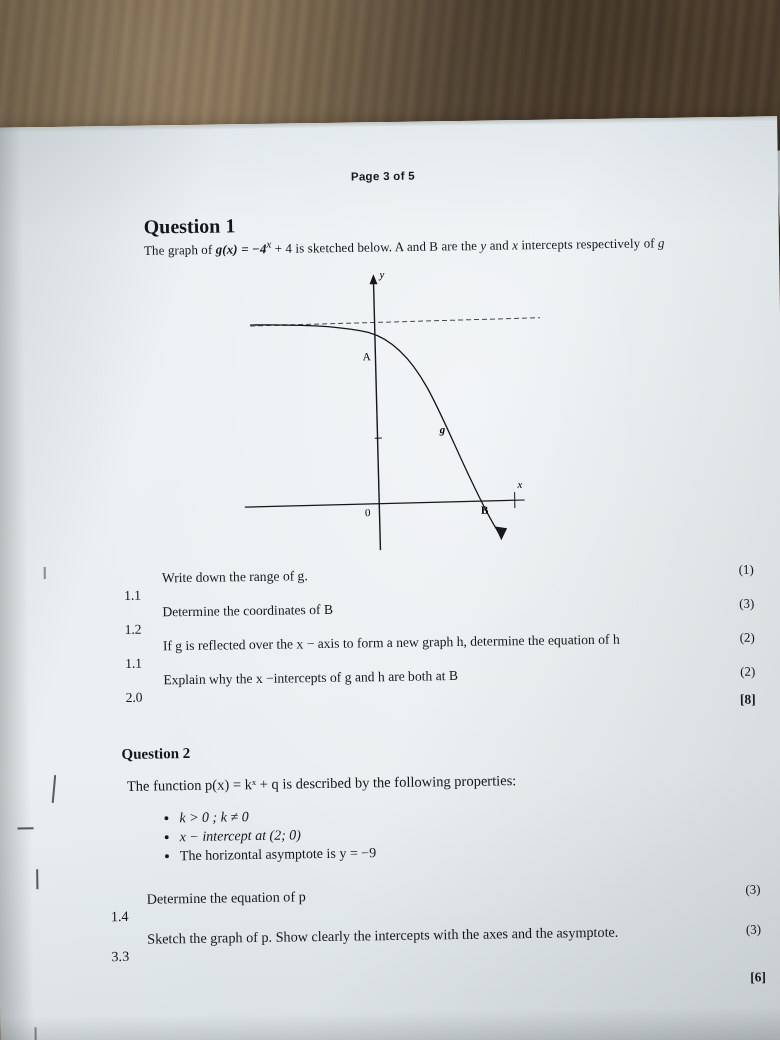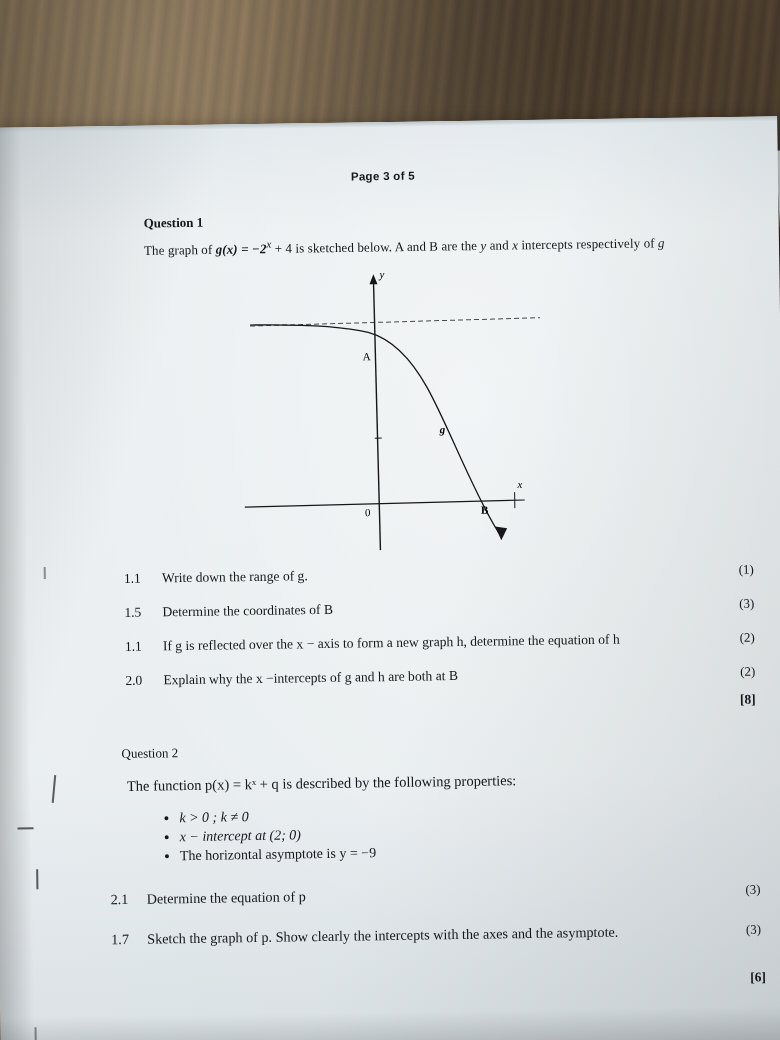--- a/index.html
+++ b/index.html
@@ -80,21 +80,21 @@
     text-align: center;
     font-family: "Liberation Sans", sans-serif;
     font-size: 11.5px;
     font-weight: bold;
     letter-spacing: 0.3px;
   }
   .q1-title {
     position: absolute;
     top: 90px;
     left: 155px;
-    font-size: 13px;
+    font-size: 20px;
     font-weight: bold;
   }
   .q1-intro {
     position: absolute;
     top: 114px;
     left: 155px;
     font-size: 13px;
     letter-spacing: 0.1px;
   }
   .q1-intro i, .italic { font-style: italic; }
@@ -118,21 +118,21 @@
     width: 630px;
   }
   .qrow {
     position: relative;
     height: 34px;
     font-size: 13.6px;
   }
   .qrow .num {
     position: absolute;
     left: 0;
-    top: 0;
+    top: 17px;
   }
   .qrow .txt {
     position: absolute;
     left: 38px;
     top: 0;
   }
   .qrow .marks {
     position: absolute;
     right: 0;
     top: 0;
@@ -142,22 +142,22 @@
     position: absolute;
     right: 0;
     top: 575px;
     font-size: 13.5px;
     font-weight: bold;
   }
   .q2-title {
     position: absolute;
     top: 620px;
     left: 125px;
-    font-size: 13px;
-    font-weight: normal;
+    font-size: 15px;
+    font-weight: bold;
   }
   .q2-intro {
     position: absolute;
     top: 652px;
     left: 130px;
     font-size: 14.5px;
   }
   .bullets {
     position: absolute;
     top: 685px;
@@ -224,21 +224,21 @@
 
   <div class="paper">
     <div class="paper-edge-top"></div>
     <div class="content">
 
       <div class="page-label">Page 3 of 5</div>
 
       <div class="q1-title">Question 1</div>
 
       <div class="q1-intro">
-        <span>The graph of </span><span class="italic b">g(x) = −2</span><sup class="italic">x</sup><span> + 4 is sketched below. A and B are the </span><span class="italic">y</span><span> and </span><span class="italic">x</span><span> intercepts respectively of </span><span class="italic">g</span>
+        <span>The graph of </span><span class="italic b">g(x) = −4</span><sup class="italic">x</sup><span> + 4 is sketched below. A and B are the </span><span class="italic">y</span><span> and </span><span class="italic">x</span><span> intercepts respectively of </span><span class="italic">g</span>
       </div>
 
       <div class="graph">
         <svg width="330" height="290" viewBox="0 0 330 290">
 
           <line x1="10" y1="62" x2="300" y2="58" stroke="#2b2b31" stroke-width="1" stroke-dasharray="5 3" opacity="0.85"></line>
 
           <line x1="134" y1="16" x2="137" y2="288" stroke="#17171b" stroke-width="1.4"></line>
 
           <line x1="2" y1="243" x2="282" y2="240" stroke="#17171b" stroke-width="1.1"></line>
@@ -260,21 +260,21 @@
         </svg>
       </div>
 
       <div class="qlist">
         <div class="qrow">
           <span class="num">1.1</span>
           <span class="txt">Write down the range of g.</span>
           <span class="marks">(1)</span>
         </div>
         <div class="qrow">
-          <span class="num">1.5</span>
+          <span class="num">1.2</span>
           <span class="txt">Determine the coordinates of B</span>
           <span class="marks">(3)</span>
         </div>
         <div class="qrow">
           <span class="num">1.1</span>
           <span class="txt">If g is reflected over the x − axis to form a new graph h, determine the equation of h</span>
           <span class="marks">(2)</span>
         </div>
         <div class="qrow">
           <span class="num">2.0</span>
@@ -289,26 +289,26 @@
       <div class="q2-intro">The function  p(x) = kˣ + q  is described by the  following properties:</div>
 
       <ul class="bullets">
         <li>k &gt; 0 ; k ≠ 0</li>
         <li>x − intercept at (2; 0)</li>
         <li class="plain">The horizontal asymptote is y = −9</li>
       </ul>
 
       <div class="qlist2">
         <div class="qrow">
-          <span class="num">2.1</span>
+          <span class="num">1.4</span>
           <span class="txt">Determine the equation of p</span>
           <span class="marks">(3)</span>
         </div>
         <div class="qrow">
-          <span class="num">1.7</span>
+          <span class="num">3.3</span>
           <span class="txt">Sketch the graph of p. Show clearly the intercepts with the axes and the asymptote.</span>
           <span class="marks">(3)</span>
         </div>
       </div>
 
       <div class="total2" style="right:24px;">[6]</div>
 
       <div class="mark" style="left:56px; top:648px; width:2px; height:28px; transform:rotate(6deg);"></div>
       <div class="mark" style="left:38px; top:742px; width:2px; height:20px;"></div>
       <div class="mark" style="left:20px; top:700px; width:16px; height:1.5px;"></div>

